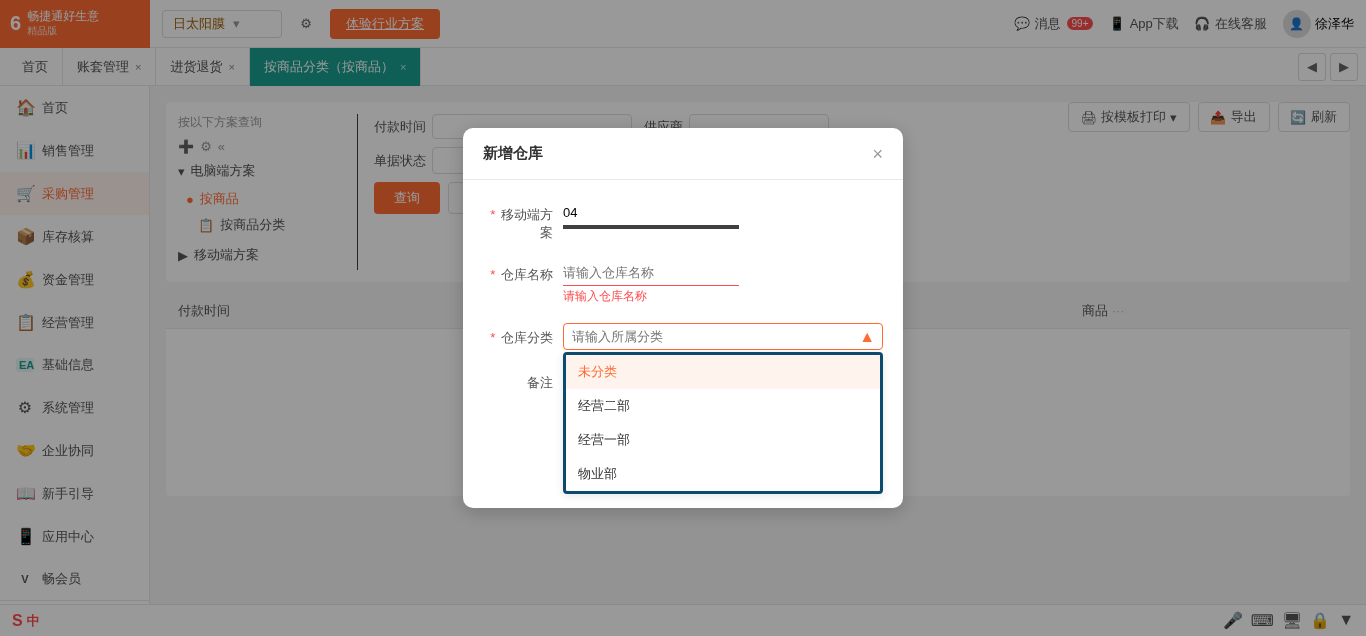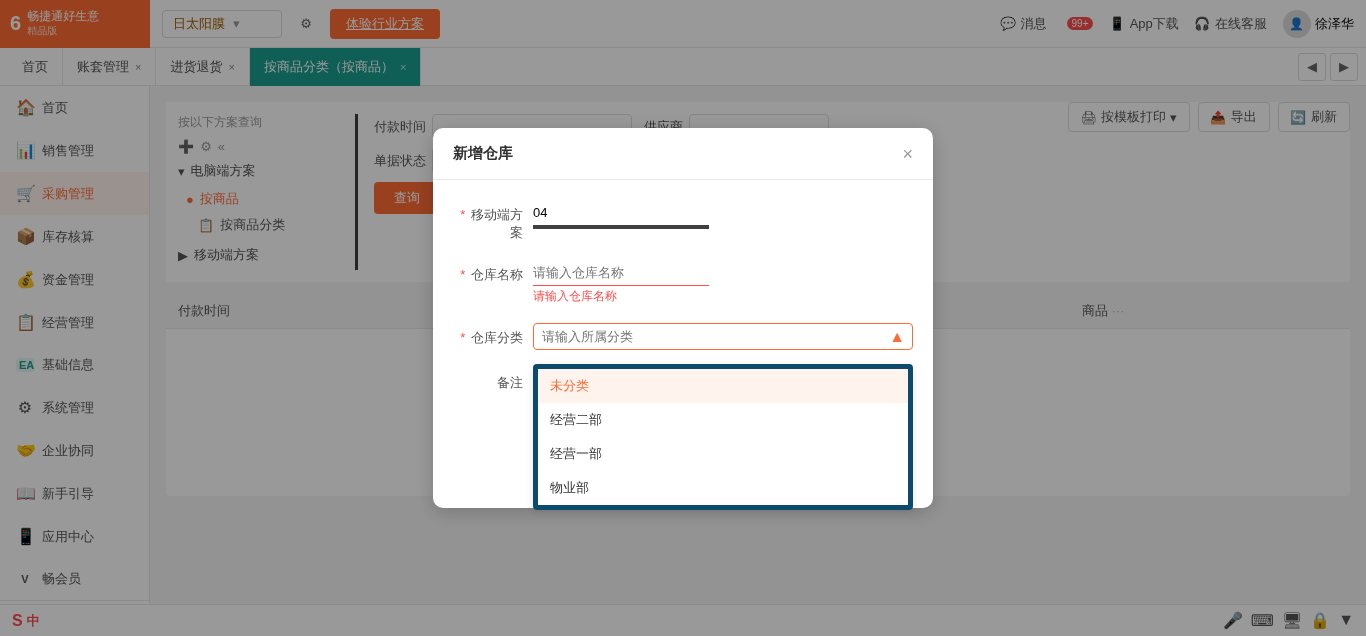--- a/index.html
+++ b/index.html
@@ -33,21 +33,21 @@
       padding: 6px 16px; cursor: pointer; font-size: 13px; margin-left: 8px; text-decoration: underline;
     }
     .header-right {
       display: flex; align-items: center; margin-left: auto; gap: 16px;
     }
     .header-icon-item {
       display: flex; align-items: center; gap: 4px; cursor: pointer; color: #555; font-size: 13px;
     }
     .badge {
       background: #ff4d4f; color: #fff; border-radius: 10px;
-      font-size: 10px; padding: 1px 5px; margin-left: 16px;
+      font-size: 10px; padding: 1px 5px; margin-left: 2px;
     }
     .user-avatar {
       display: flex; align-items: center; gap: 4px; cursor: pointer;
     }
     .avatar-circle {
       width: 28px; height: 28px; border-radius: 50%; background: #ddd;
       display: flex; align-items: center; justify-content: center; color: #666; font-size: 12px;
     }
 
     
@@ -120,21 +120,21 @@
       background: #fff; color: #555; border: 1px solid #ddd; border-radius: 4px;
       padding: 6px 16px; cursor: pointer; font-size: 13px;
     }
 
     
     .filter-panel {
       background: #fff; border-radius: 4px; padding: 12px;
       margin-bottom: 12px; display: flex; gap: 16px;
     }
     .filter-left {
-      width: 180px; border-right: 3px solid #404040; padding-right: 27px;
+      width: 180px; border-right: 1px solid #404040; padding-right: 27px;
     }
     .filter-label {
       color: #999; font-size: 12px; margin-bottom: 8px;
     }
     .filter-group-title {
       display: flex; align-items: center; gap: 6px; font-size: 13px;
       color: #555; cursor: pointer; margin-bottom: 6px;
     }
     .filter-item {
       display: flex; align-items: center; gap: 6px; padding: 4px 8px;
@@ -171,21 +171,21 @@
     }
     .empty-icon { font-size: 48px; margin-bottom: 12px; color: #ddd; }
 
     
     .modal-overlay {
       position: fixed; top: 0; left: 0; width: 100%; height: 100%;
       background: rgba(0,0,0,0.4); z-index: 100;
       display: flex; align-items: center; justify-content: center;
     }
     .modal {
-      background: #fff; border-radius: 10px; width: 500px;
+      background: #fff; border-radius: 10px; width: 440px;
       box-shadow: 0 4px 20px rgba(0,0,0,0.2); position: relative;
     }
     .modal-header {
       display: flex; align-items: center; justify-content: space-between;
       padding: 16px 20px; border-bottom: 1px solid #e8e8e8;
     }
     .modal-title { font-size: 15px; font-weight: bold; color: #333; }
     .modal-close {
       cursor: pointer; color: #999; font-size: 18px; line-height: 1;
     }
@@ -211,22 +211,22 @@
     .form-select-input {
       width: 100%; border: 1px solid #ff6b35; border-radius: 4px;
       padding: 5px 30px 5px 8px; font-size: 13px; outline: none; background: #fff;
     }
     .form-select-arrow {
       position: absolute; right: 8px; top: 50%; transform: translateY(-50%);
       color: #ff6b35; font-size: 16px; cursor: pointer; pointer-events: none;
     }
     .dropdown-list {
       position: absolute; top: 100%; left: 0; right: 0; z-index: 200;
-      background: #fff; border: 5px solid #0c4a6e; border-radius: 4px;
-      box-shadow: 0 2px 8px rgba(0,0,0,0.1); margin-top: 14px;
+      background: #fff; border: 3px solid #0c4a6e; border-radius: 4px;
+      box-shadow: 0 2px 8px rgba(0,0,0,0.1); margin-top: 2px;
     }
     .dropdown-option {
       padding: 8px 12px; cursor: pointer; color: #333; font-size: 13px;
     }
     .dropdown-option.selected { background: #fff3ee; color: #ff6b35; }
     .form-textarea {
       width: 100%; border: 1px solid #d9d9d9; border-radius: 4px;
       padding: 5px 8px; font-size: 13px; outline: none; resize: none; height: 60px;
     }
     .modal-footer {

